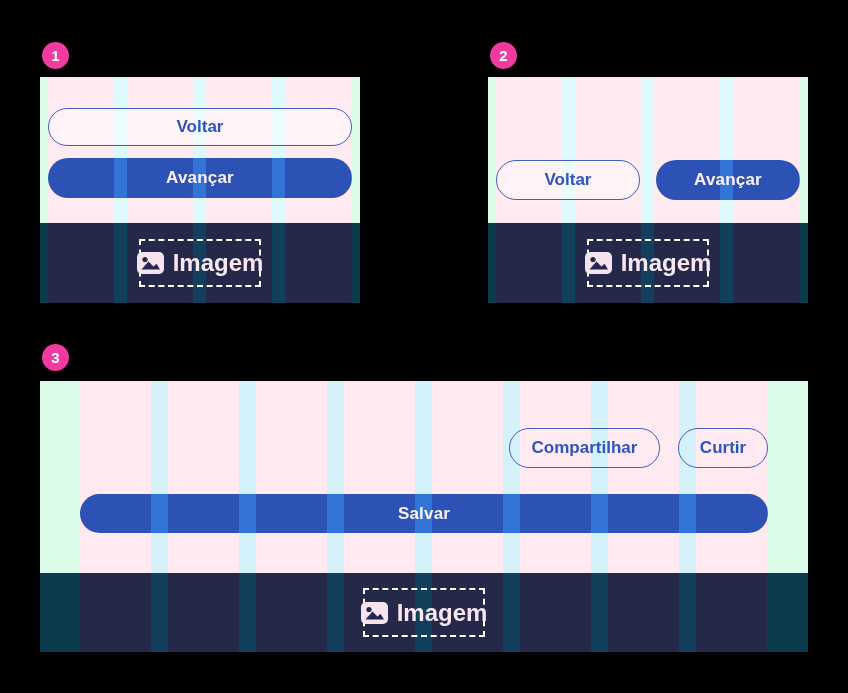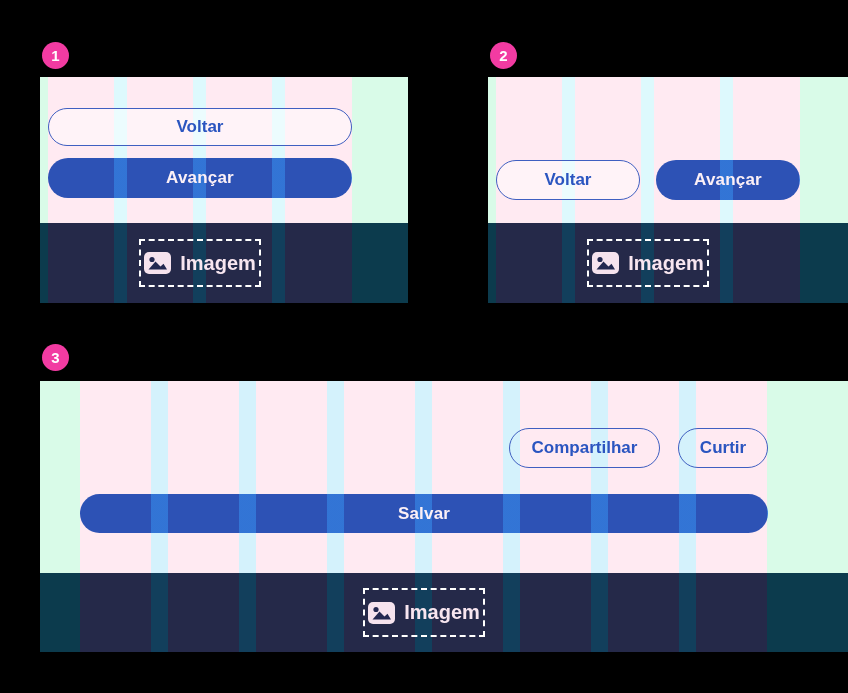--- a/index.html
+++ b/index.html
@@ -15,21 +15,21 @@
     position:absolute;width:27px;height:27px;border-radius:50%;
     background:var(--badge-pink,#f23ba2);color:#fff;
     display:flex;align-items:center;justify-content:center;
     font-size:15px;font-weight:600;
   }
   #badge1{left:42px;top:42px;}
   #badge2{left:490px;top:42px;}
   #badge3{left:42px;top:344px;}
 
   
-  .panel{position:absolute;background-repeat:no-repeat;padding-left:48px;}
+  .panel{position:absolute;background-repeat:no-repeat;}
 
   #panel1,#panel2{
     width:320px;height:226px;top:77px;
     background-image:
       linear-gradient(90deg,
         var(--mint,#d9fbe8) 0 8px,      var(--pink-column,#ffeaf2) 8px 74px,
         var(--cyan-gutter,#ddf9fd) 74px 87px,  var(--pink-column,#ffeaf2) 87px 153px,
         var(--cyan-gutter,#ddf9fd) 153px 166px,var(--pink-column,#ffeaf2) 166px 232px,
         var(--cyan-gutter,#ddf9fd) 232px 245px,var(--pink-column,#ffeaf2) 245px 312px,
         var(--mint,#d9fbe8) 312px 320px),
@@ -110,21 +110,21 @@
     left:40px;width:688px;top:113px;height:39px;
     background-image:repeating-linear-gradient(90deg,
       transparent 0 71px,rgba(55,145,240,.55) 71px 88px);
   }
 
   
   .img-box{
     position:absolute;width:122px;height:48px;box-sizing:border-box;
     border:2px dashed #ffffff;
     display:flex;align-items:center;justify-content:center;gap:9px;
-    color:var(--pale-pink-text,#f8e6f0);font-size:20px;font-weight:600;
+    color:var(--pale-pink-text,#f8e6f0);font-size:24px;font-weight:600;
     cursor:pointer;
   }
   #panel1 .img-box,#panel2 .img-box{left:99px;top:162px;}
   #panel3 .img-box{left:323px;top:207px;height:49px;}
   .img-icon{display:block;flex:none;}
 </style>
 </head>
 <body>
 
 <div class="stage">

